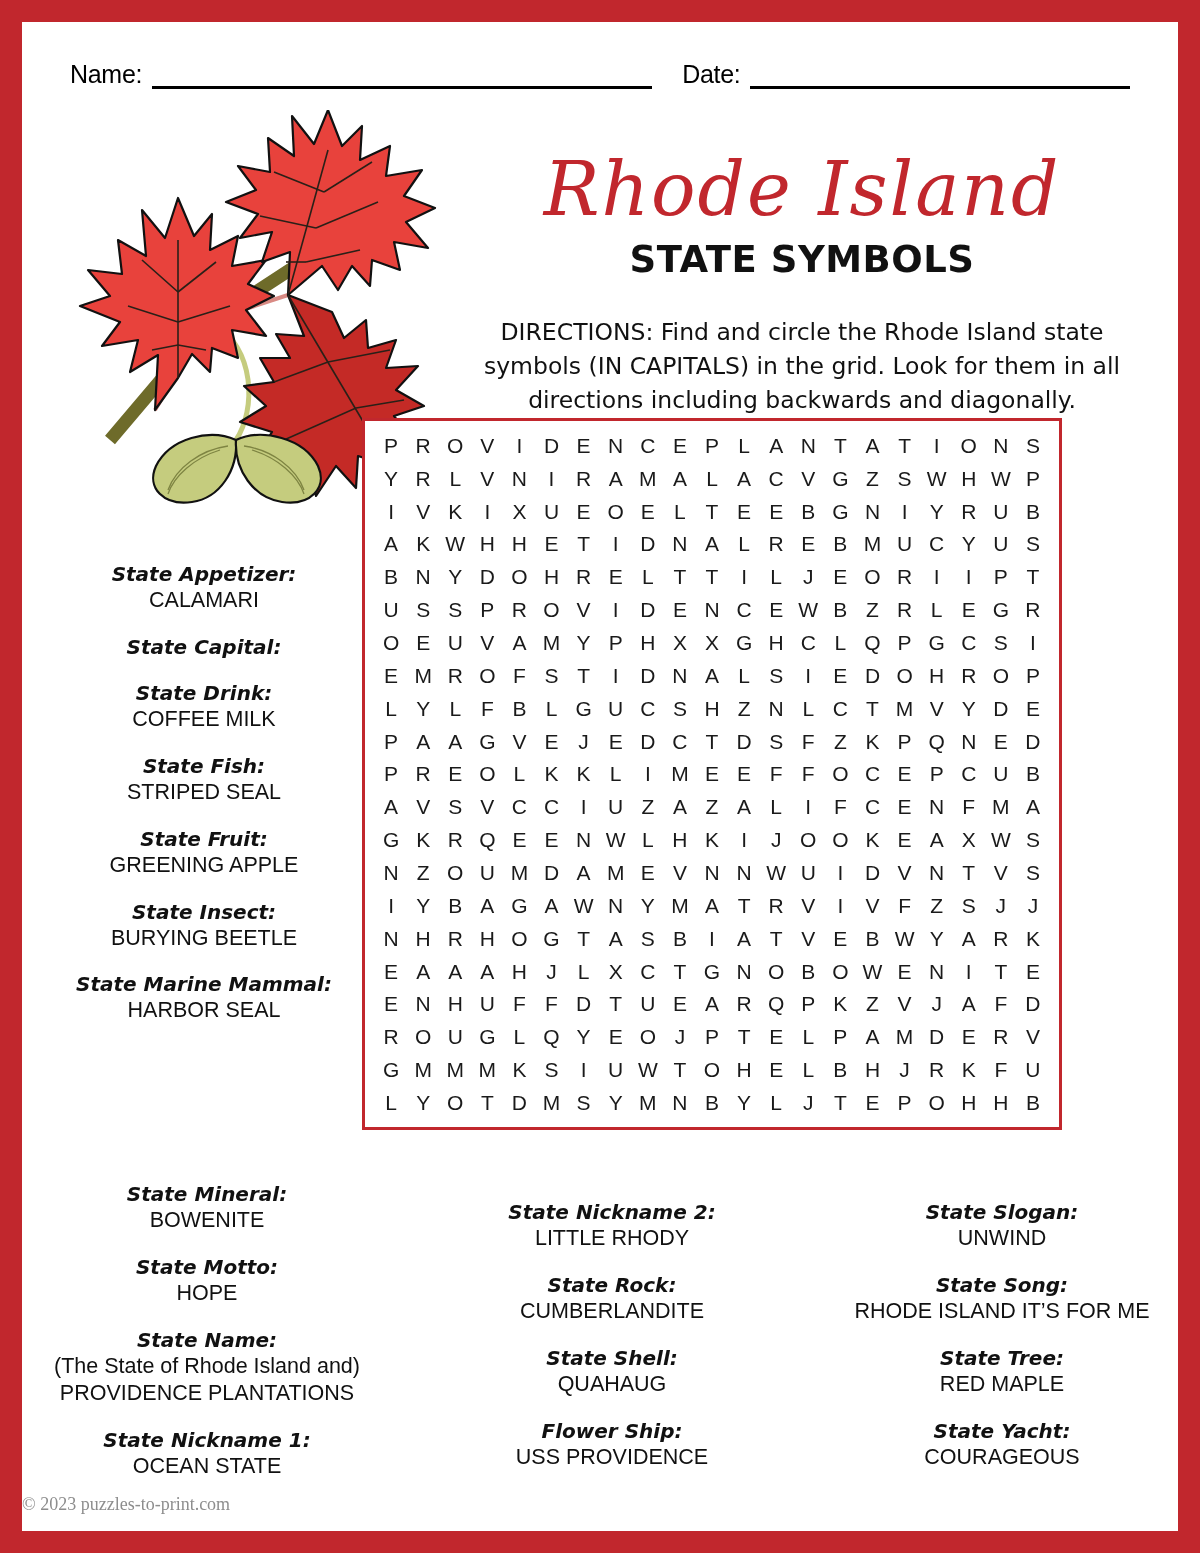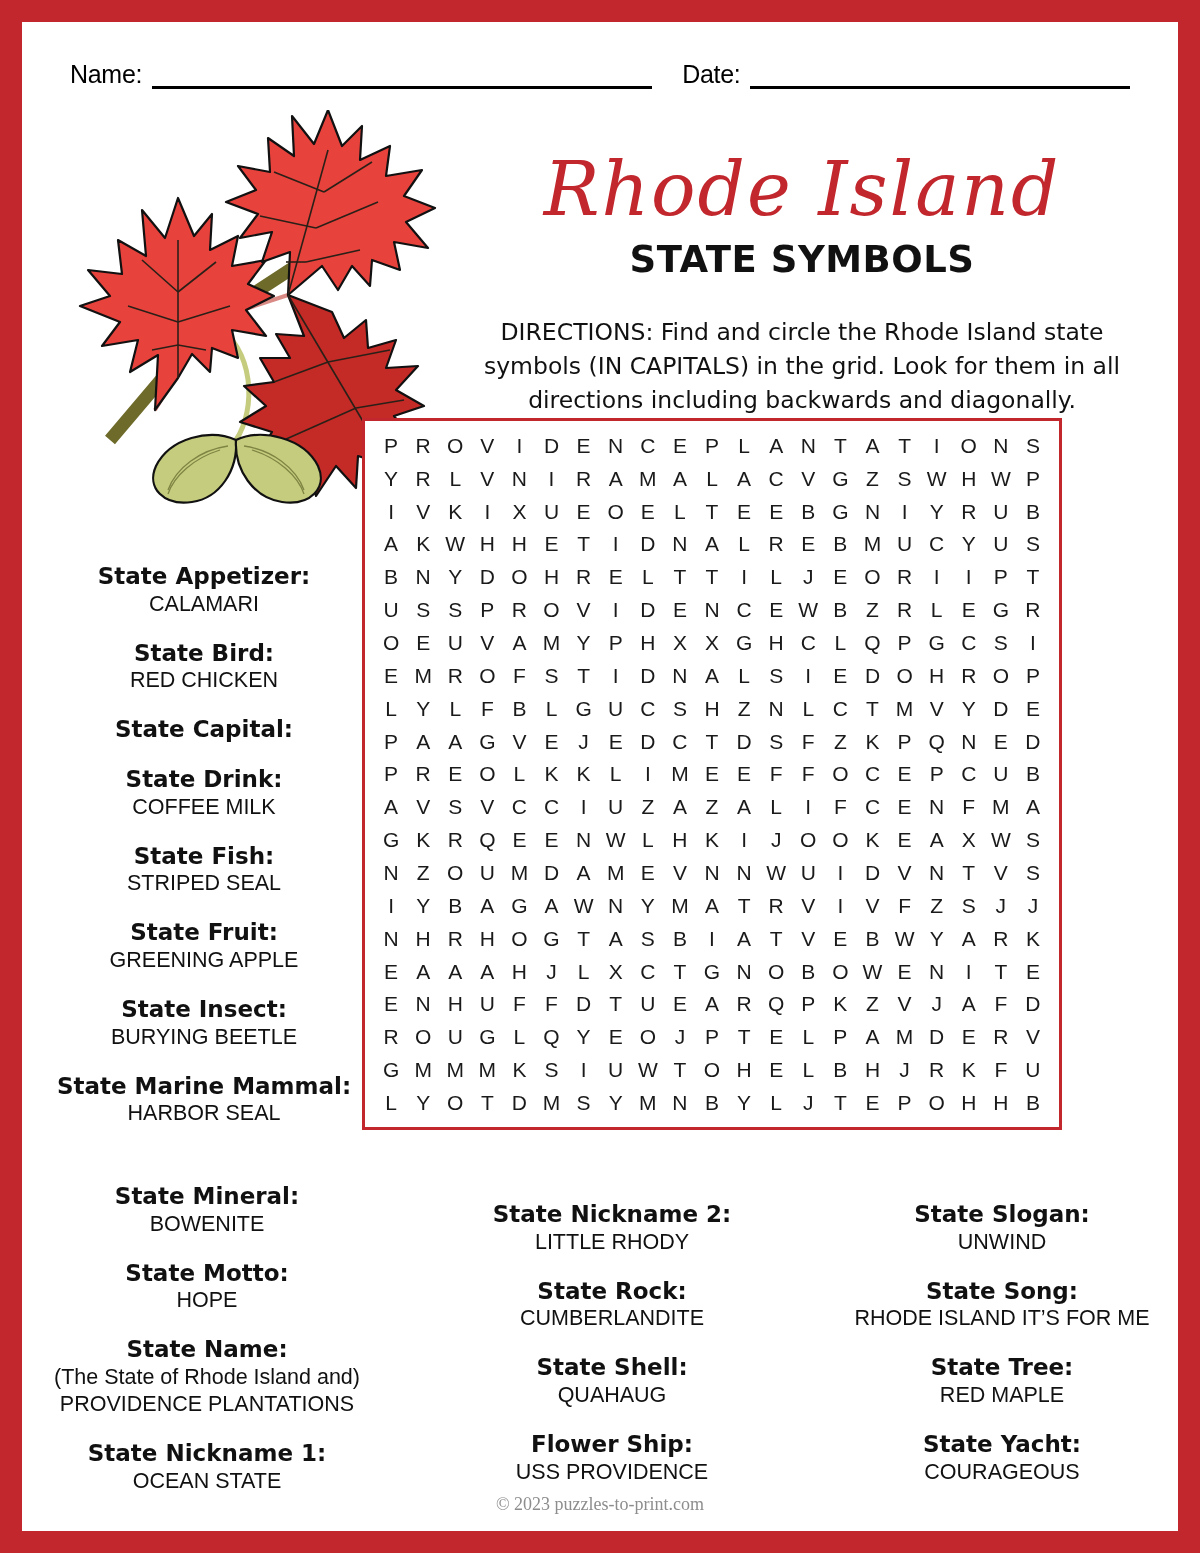--- a/index.html
+++ b/index.html
@@ -124,22 +124,23 @@
     font-family: "Liberation Sans", sans-serif;
     font-size: 21px;
     color: #1a1a1a;
     line-height: 1;
   }
 
   
   .entry { text-align: center; margin-bottom: 21px; }
   .entry .cat {
     font-family: "DejaVu Sans", sans-serif;
+    font-style: italic;
     font-weight: bold;
-    font-size: 23px;
+    font-size: 20px;
     color: #111;
     line-height: 1.25;
   }
   .entry .val {
     font-family: "Liberation Sans", sans-serif;
     font-size: 21.5px;
     color: #111;
     line-height: 1.25;
   }
   .entry .val .paren { display: block; }
@@ -167,21 +168,21 @@
     left: 800px;
     top: 1178px;
     width: 360px;
   }
 
   .footer {
     position: absolute;
     left: 0;
     right: 0;
     bottom: 16px;
-    text-align: center;
+    text-align: left;
     font-family: "Liberation Serif", serif;
     font-size: 18px;
     color: #8d8d8d;
   }
 </style>
 </head>
 <body>
 
 <div class="page">
   <div class="inner">
@@ -711,24 +712,20 @@
           <span>B</span>
         </div>
     </div>
 
     <div class="col-left" id="col-left">
         <div class="entry">
           <div class="cat">State Appetizer:</div>
           <div class="val">CALAMARI</div>
         </div>
         <div class="entry">
-          <div class="cat">State Bird:</div>
-          <div class="val">RED CHICKEN</div>
-        </div>
-        <div class="entry">
           <div class="cat">State Capital:</div>
         </div>
         <div class="entry">
           <div class="cat">State Drink:</div>
           <div class="val">COFFEE MILK</div>
         </div>
         <div class="entry">
           <div class="cat">State Fish:</div>
           <div class="val">STRIPED SEAL</div>
         </div>

